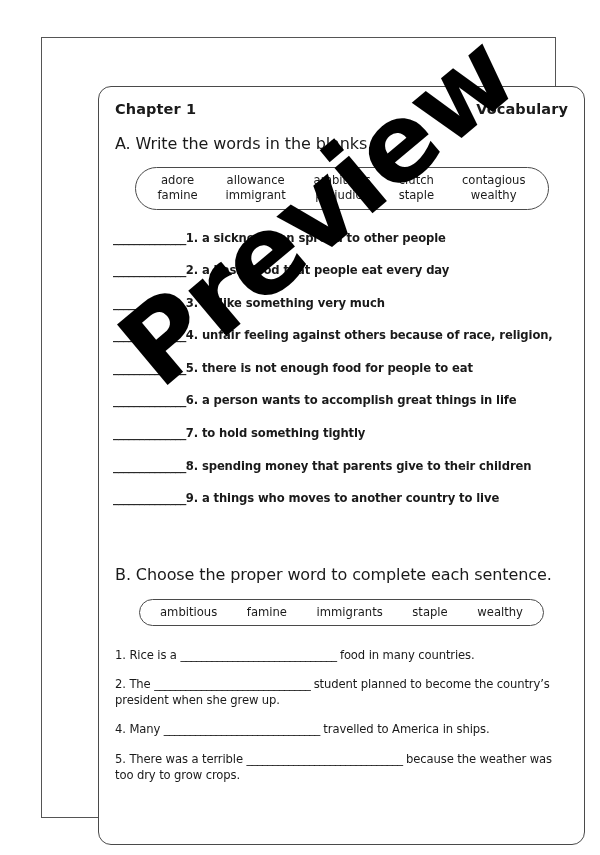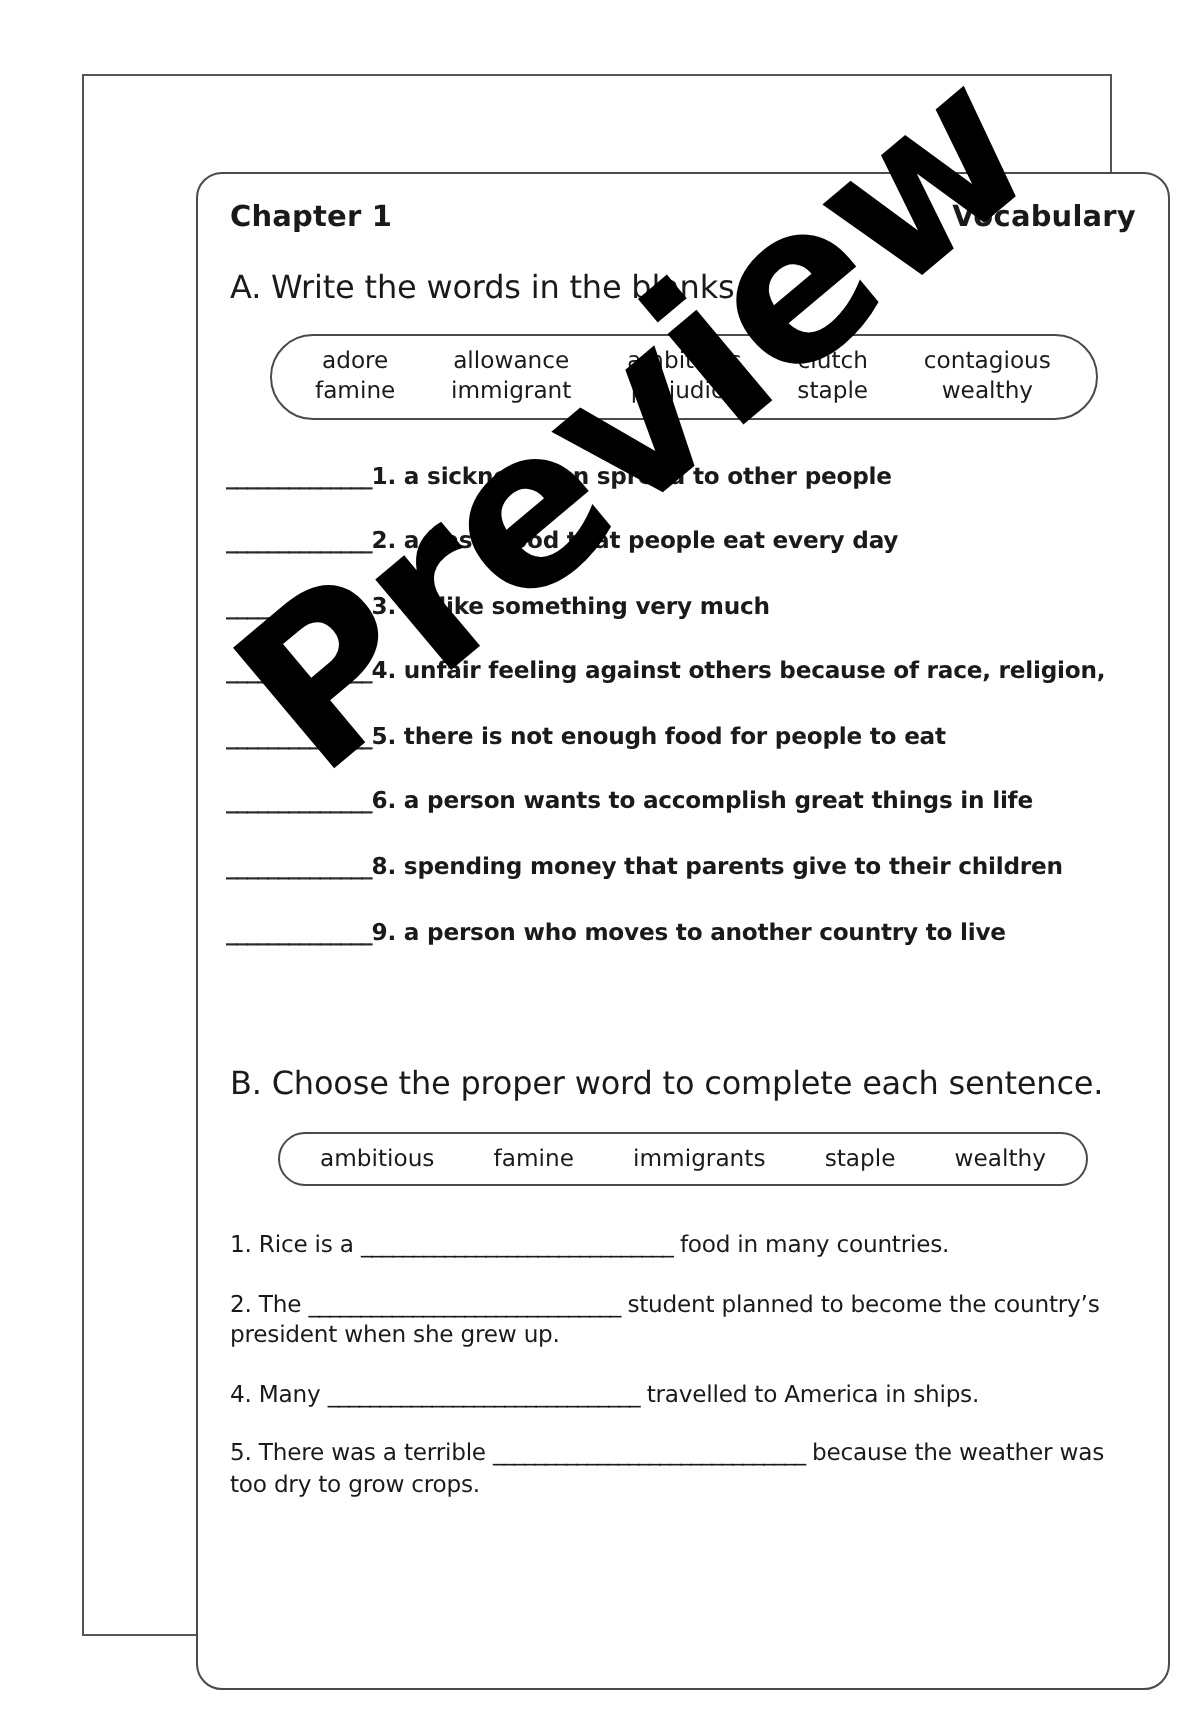--- a/index.html
+++ b/index.html
@@ -181,22 +181,23 @@
       </div>
     </div>
 
     <div class="deflist">
       <div class="def-row"><span class="def-blank">______________</span><span class="def-num">1.</span> <span class="def-text">a sickness can spread to other people</span></div>
       <div class="def-row"><span class="def-blank">______________</span><span class="def-num">2.</span> <span class="def-text">a basic food that people eat every day</span></div>
       <div class="def-row"><span class="def-blank">______________</span><span class="def-num">3.</span> <span class="def-text">to like something very much</span></div>
       <div class="def-row"><span class="def-blank">______________</span><span class="def-num">4.</span> <span class="def-text">unfair feeling against others because of race, religion,</span></div>
       <div class="def-row"><span class="def-blank">______________</span><span class="def-num">5.</span> <span class="def-text">there is not enough food for people to eat</span></div>
       <div class="def-row"><span class="def-blank">______________</span><span class="def-num">6.</span> <span class="def-text">a person wants to accomplish great things in life</span></div>
+      <div class="def-row"><span class="def-blank">______________</span><span class="def-num">7.</span> <span class="def-text">to hold something tightly</span></div>
       <div class="def-row"><span class="def-blank">______________</span><span class="def-num">8.</span> <span class="def-text">spending money that parents give to their children</span></div>
-      <div class="def-row"><span class="def-blank">______________</span><span class="def-num">9.</span> <span class="def-text">a person who moves to another country to live</span></div>
+      <div class="def-row"><span class="def-blank">______________</span><span class="def-num">9.</span> <span class="def-text">a things who moves to another country to live</span></div>
     </div>
 
     <div class="spacer-b"></div>
 
     <div class="instruction">B. Choose the proper word to complete each sentence.</div>
 
     <div class="wordbank wordbank-b">
       <span class="wb-word">ambitious</span>
       <span class="wb-word">famine</span>
       <span class="wb-word">immigrants</span>

